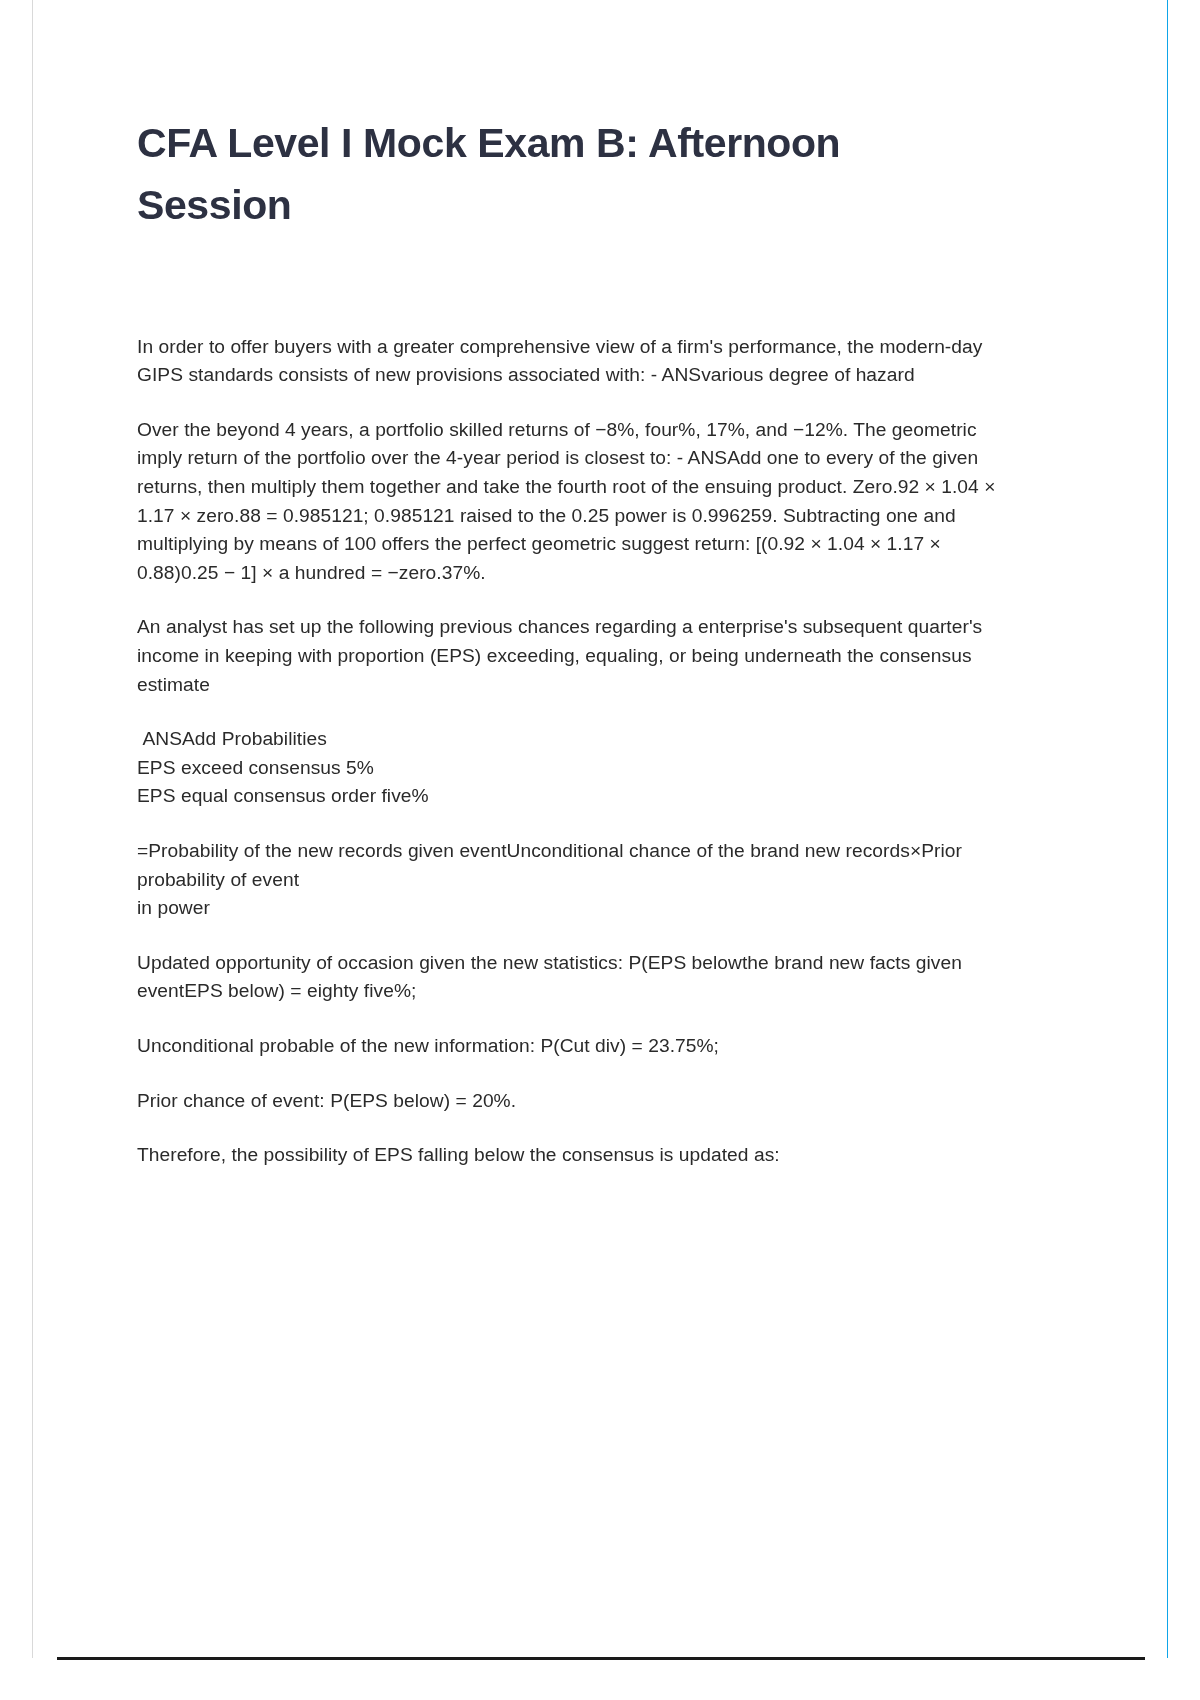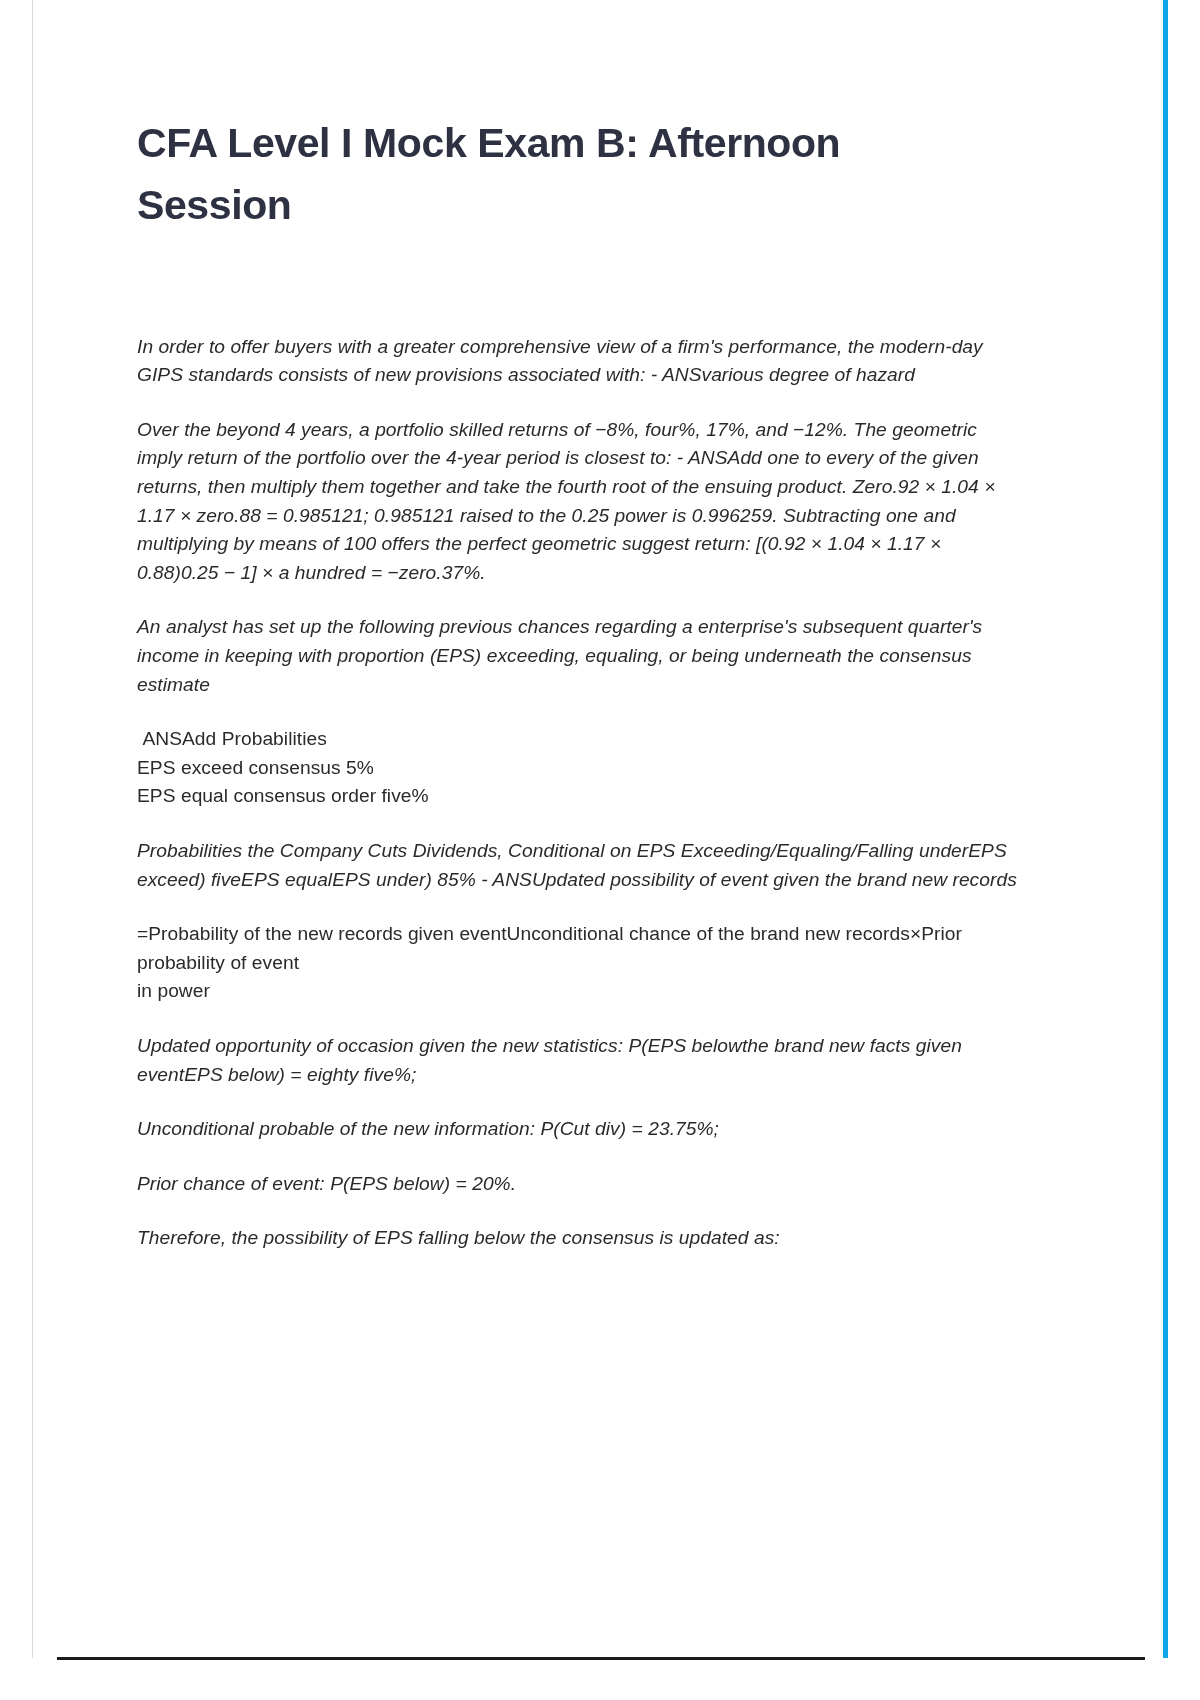--- a/index.html
+++ b/index.html
@@ -20,21 +20,21 @@
     overflow: hidden;
   }
   .page-sheet {
     position: absolute;
     left: 32px;
     top: 0px;
     width: 1136px;
     height: 1658px;
     background: #ffffff;
     border-left: 1px solid #d9d9d9;
-    border-right: 5px solid #0ea5e9;
+    border-right: 1px solid #0ea5e9;
     box-sizing: border-box;
   }
   .page-bottom-rule {
     position: absolute;
     left: 57px;
     top: 1657px;
     width: 1088px;
     height: 3px;
     background: #1a1a1a;
   }
@@ -56,21 +56,20 @@
   .body-block {
     margin-top: 96px;
   }
   p.para {
     font-size: 19.2px;
     line-height: 28.6px;
     color: #2a2a2a;
     margin: 0 0 26px 0;
     width: 885px;
     letter-spacing: 0.05px;
-    font-style: italic;
   }
   p.para:last-child { margin-bottom: 16px; }
   .tight-list {
     margin: 0 0 26px 0;
   }
   .tight-list .line {
     font-size: 19.2px;
     line-height: 28.6px;
     color: #2a2a2a;
     white-space: pre-wrap;
@@ -105,21 +104,20 @@
         <p class="para">Over the beyond 4 years, a portfolio skilled returns of −8%, four%, 17%, and −12%. The geometric imply return of the portfolio over the 4-year period is closest to: - ANSAdd one to every of the given returns, then multiply them together and take the fourth root of the ensuing product. Zero.92 × 1.04 × 1.17 × zero.88 = 0.985121; 0.985121 raised to the 0.25 power is 0.996259. Subtracting one and multiplying by means of 100 offers the perfect geometric suggest return: [(0.92 × 1.04 × 1.17 × 0.88)0.25 − 1] × a hundred = −zero.37%.</p>
 
         <p class="para">An analyst has set up the following previous chances regarding a enterprise's subsequent quarter's income in keeping with proportion (EPS) exceeding, equaling, or being underneath the consensus estimate</p>
 
         <div class="tight-list">
           <div class="line"> ANSAdd Probabilities</div>
           <div class="line">EPS exceed consensus 5%</div>
           <div class="line">EPS equal consensus order five%</div>
         </div>
 
-        <p class="para"> Probabilities the Company Cuts Dividends, Conditional on EPS Exceeding/Equaling/Falling underEPS exceed) fiveEPS equalEPS under) 85% - ANSUpdated possibility of event given the brand new records</p>
 
         <div class="block-lines">
           <div class="line">=Probability of the new records given eventUnconditional chance of the brand new records×Prior probability of event</div>
           <div class="line">in power</div>
         </div>
 
         <p class="para">Updated opportunity of occasion given the new statistics: P(EPS belowthe brand new facts given eventEPS below) = eighty five%;</p>
 
         <p class="para">Unconditional probable of the new information: P(Cut div) = 23.75%;</p>
 

